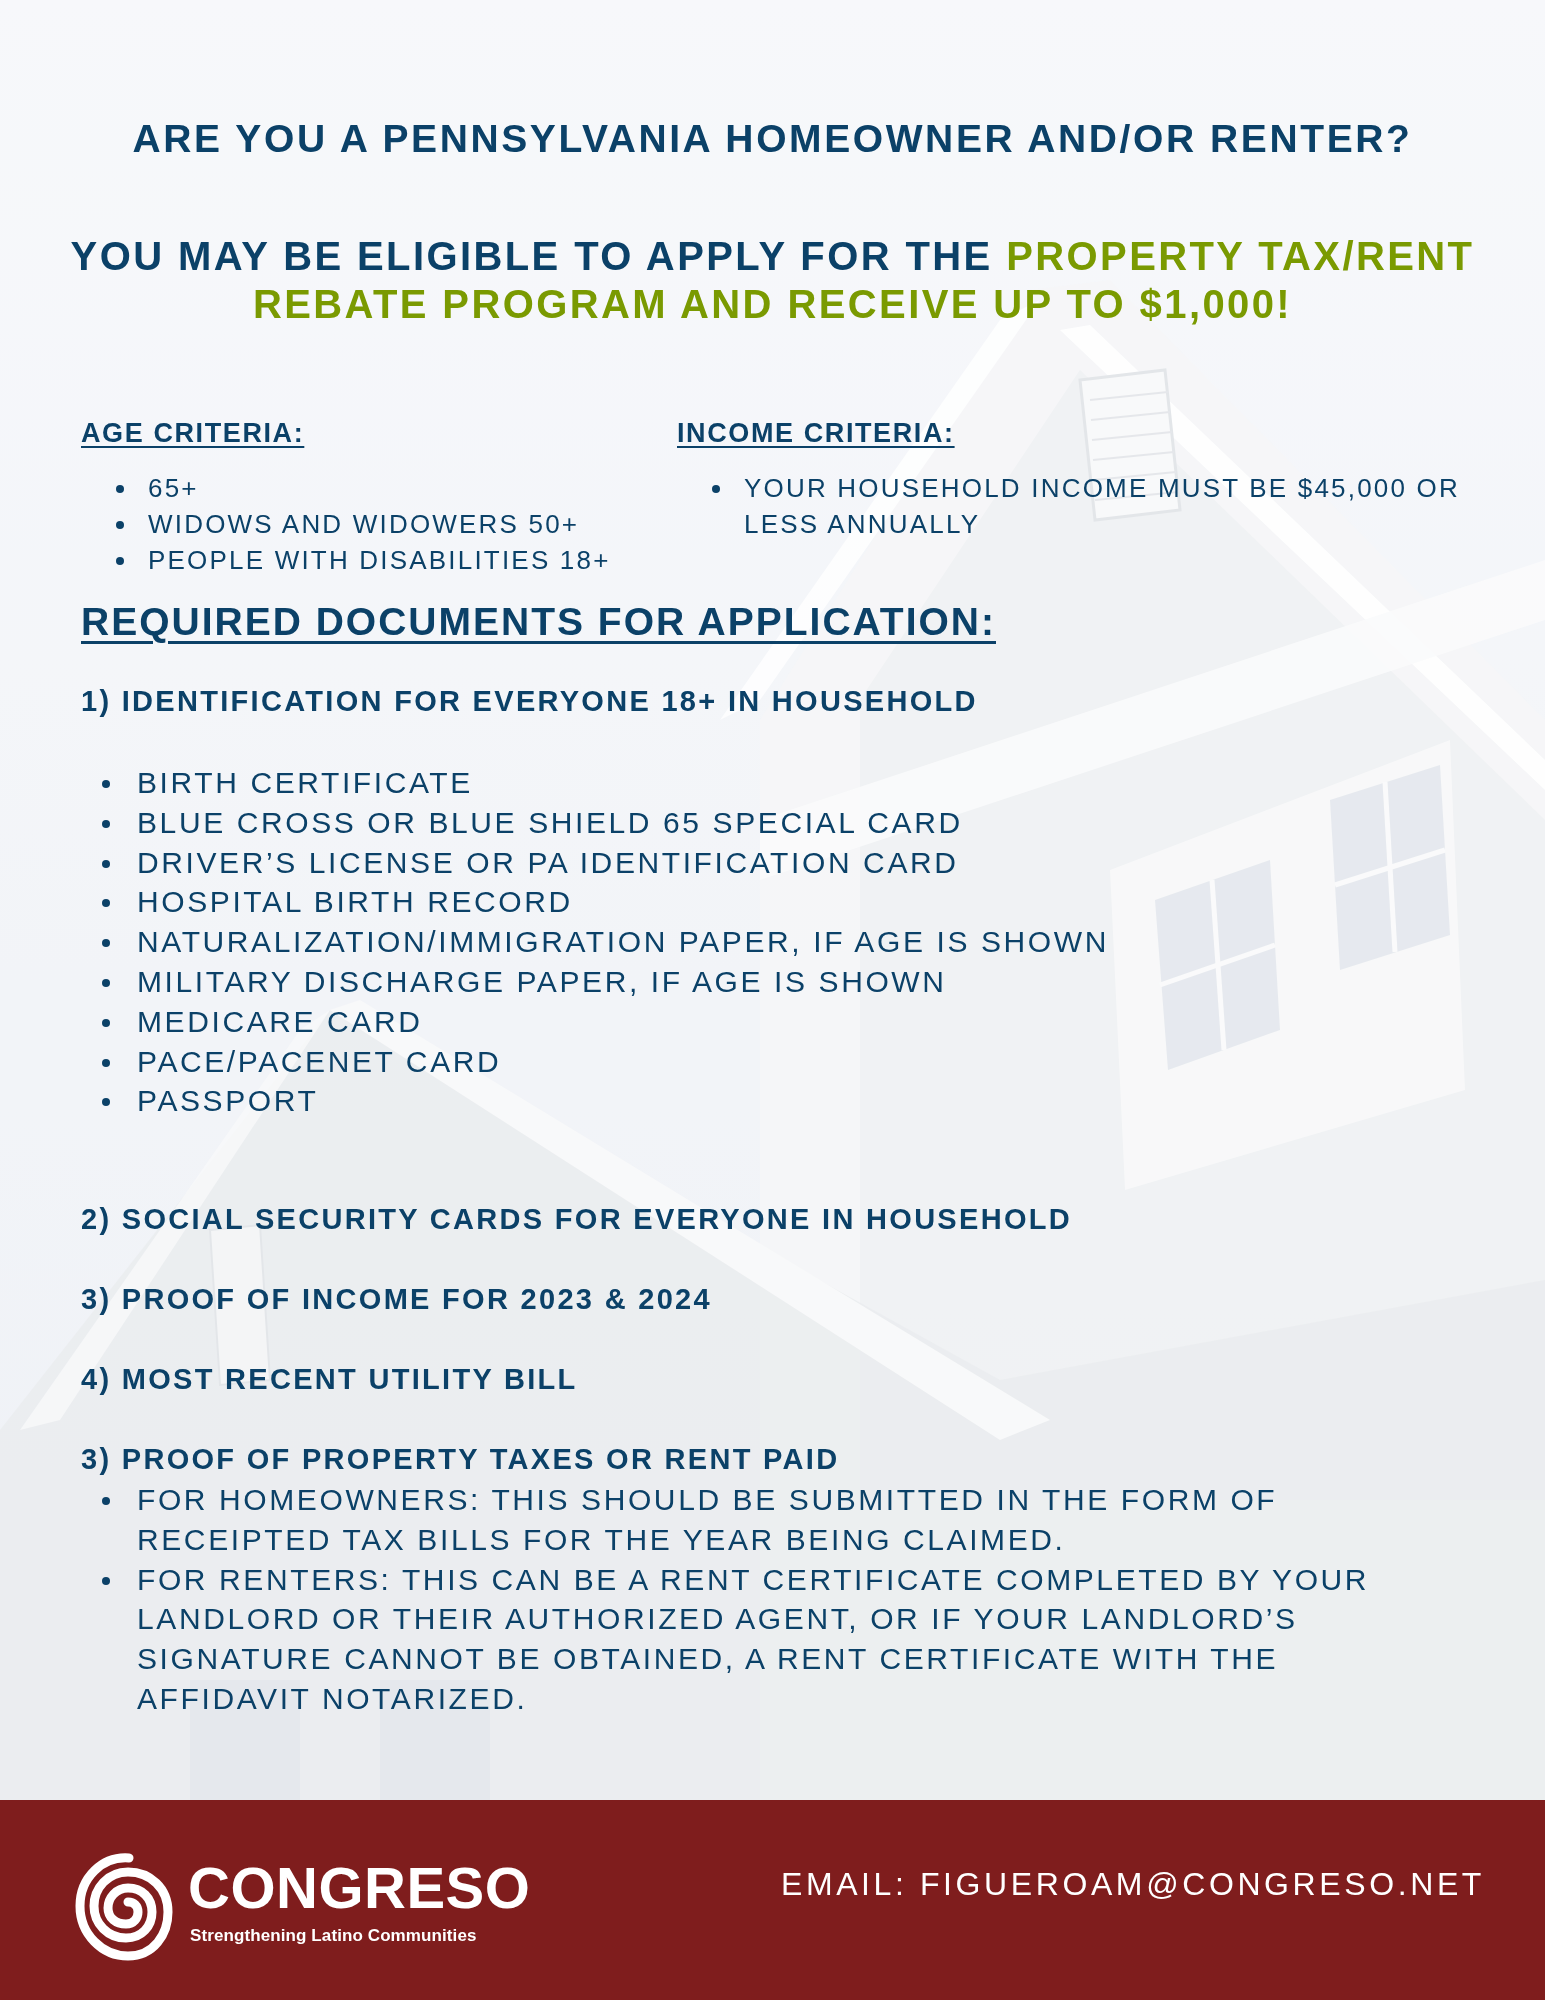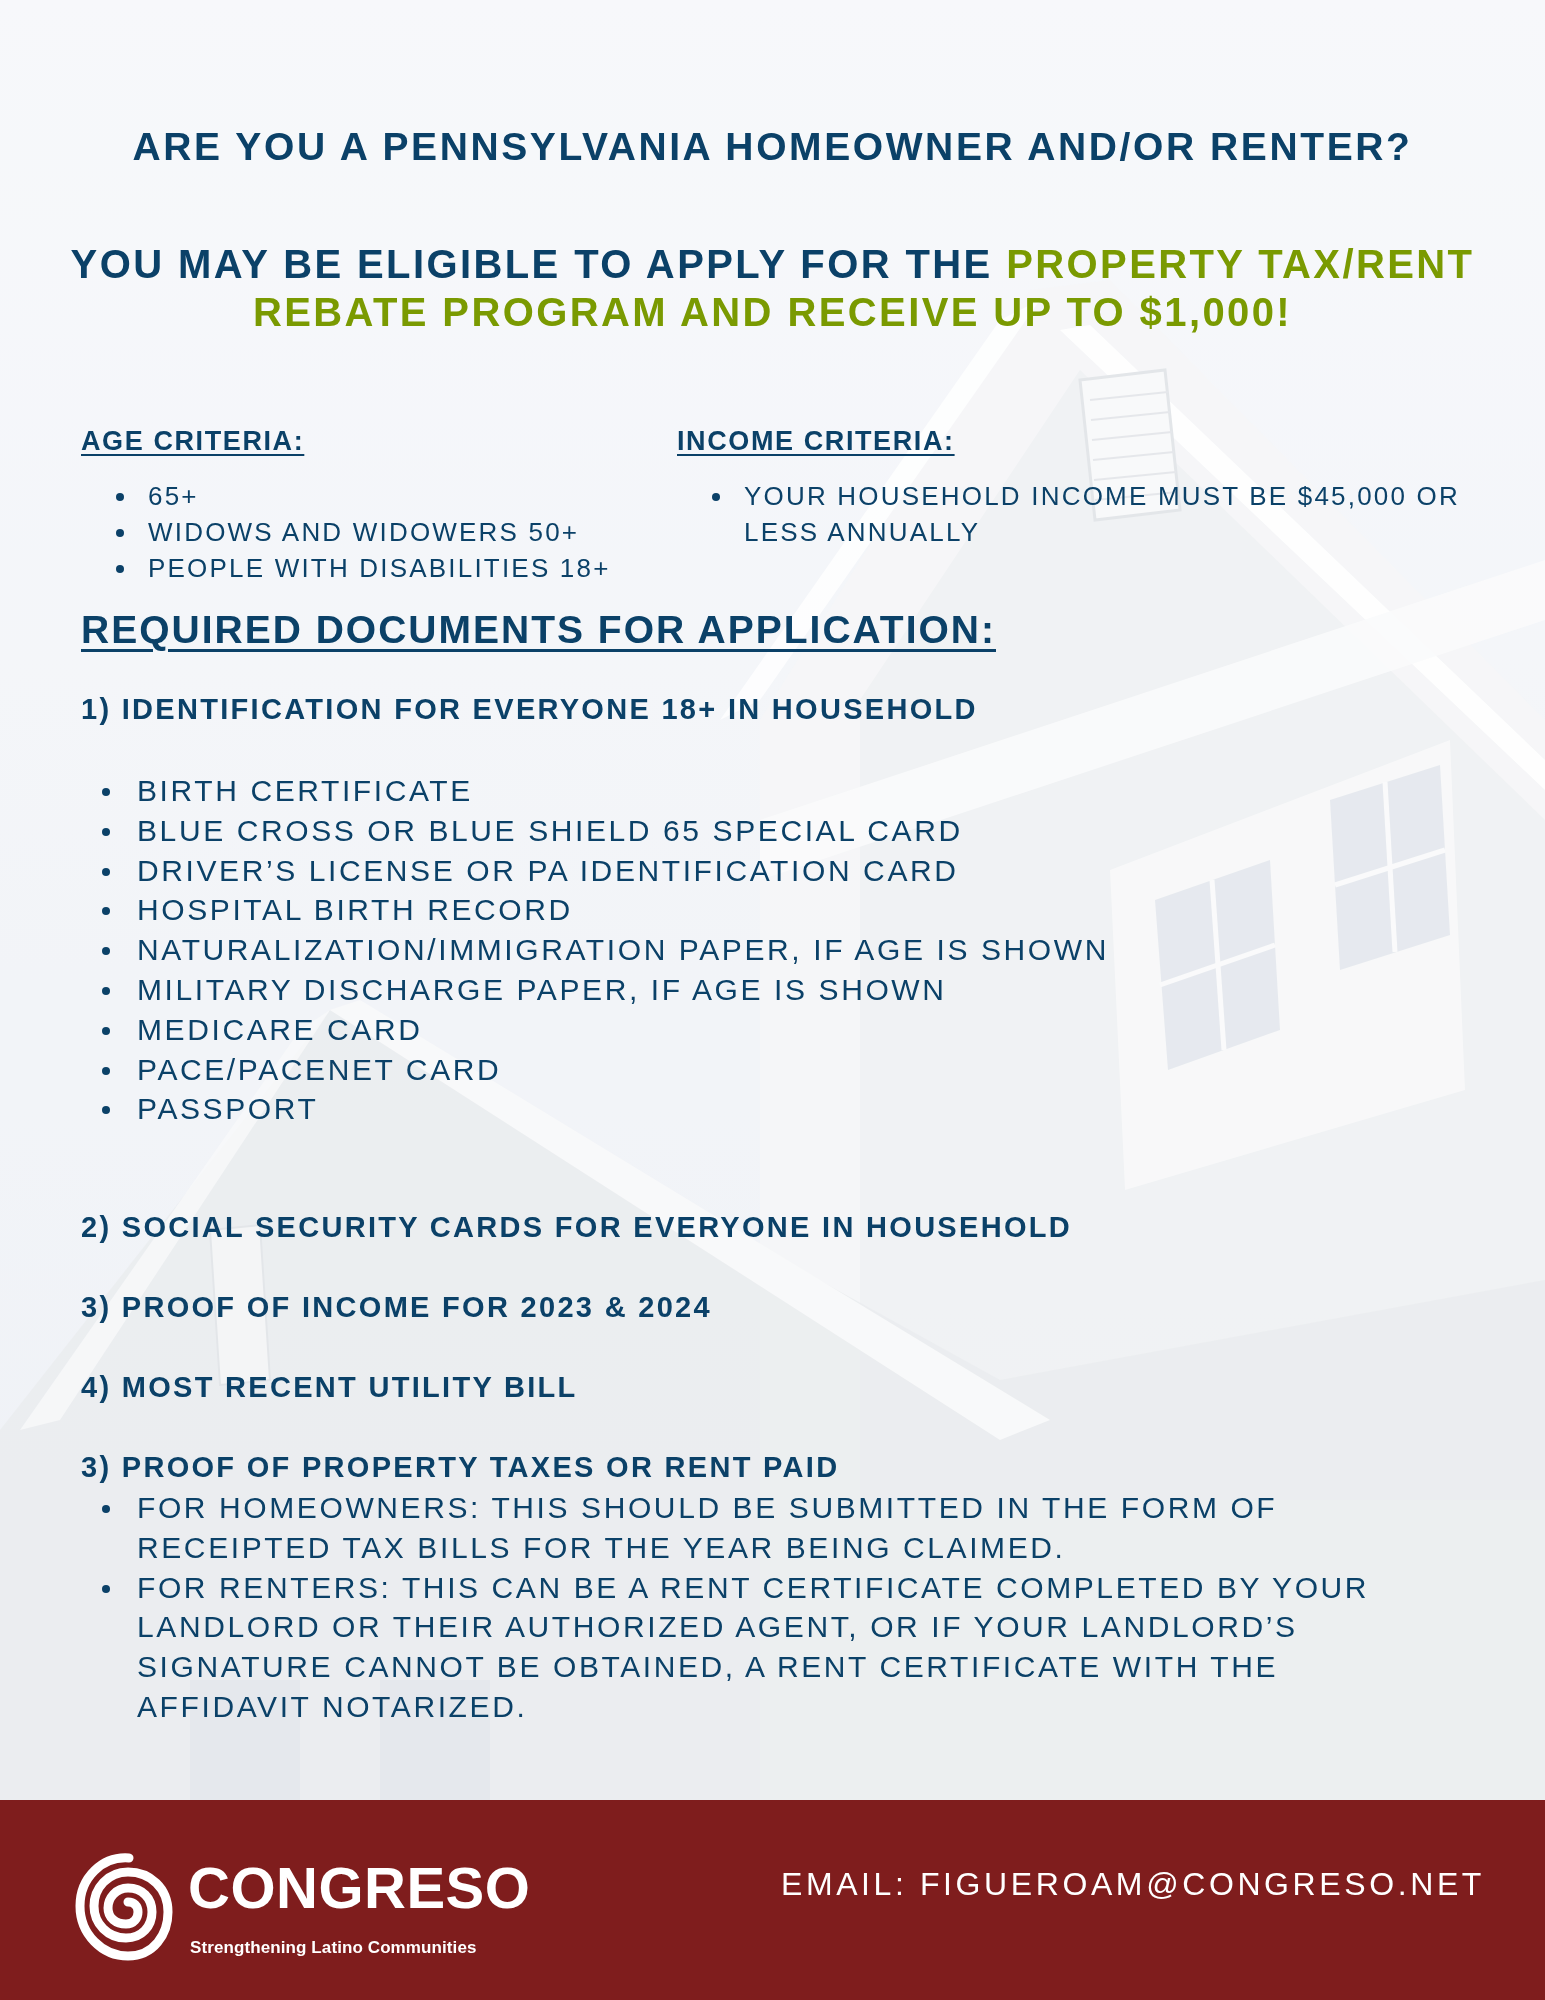--- a/index.html
+++ b/index.html
@@ -9,21 +9,21 @@
     color: #0b3f66;
     background: #eef2f8;
   }
   
   .bg {
     position: absolute; left: 0; top: 0; width: 1545px; height: 1800px;
     background: linear-gradient(180deg, #f4f6fa 0%, #eef2f8 30%, #e9edf3 100%);
     overflow: hidden;
   }
   .bg svg { position: absolute; left: 0; top: 0; }
-  .content { position: absolute; left: 0; top: 8px; width: 1545px; height: 1800px; }
+  .content { position: absolute; left: 0; top: 0; width: 1545px; height: 1800px; }
 
   .title1 {
     position: absolute; left: 0; top: 117px; width: 1545px; text-align: center;
     font-weight: 700; font-size: 39px; letter-spacing: 2.6px; color: #0b4168;
   }
   .title2 {
     position: absolute; left: 40px; top: 212px; width: 1465px; text-align: center;
     font-weight: 700; font-size: 40px; letter-spacing: 2.4px; line-height: 48px; color: #0b4168; margin-top: 20px;
   }
   .green { color: #7a9a01; }
@@ -67,21 +67,21 @@
     position: absolute; left: 0; top: 1800px; width: 1545px; height: 200px;
     background: #7f1d1d;
   }
   .logo { position: absolute; left: 74px; top: 52px; width: 470px; height: 110px; }
   .logo-mark { position: absolute; left: 0; top: 0; width: 100px; height: 110px; }
   .logo-word {
     position: absolute; left: 114px; top: 4px; color: #ffffff;
     font-weight: 700; font-size: 58px; letter-spacing: 0.5px; line-height: 64px;
   }
   .logo-tag {
-    position: absolute; left: 116px; top: 86px; color: #ffffff;
+    position: absolute; left: 116px; top: 74px; color: #ffffff;
     font-weight: 700; font-size: 17px; letter-spacing: 0.1px;
   }
   .email {
     position: absolute; right: 60px; top: 66px; color: #ffffff;
     font-size: 32px; letter-spacing: 3.6px;
   }
 </style>
 </head>
 <body>
 

